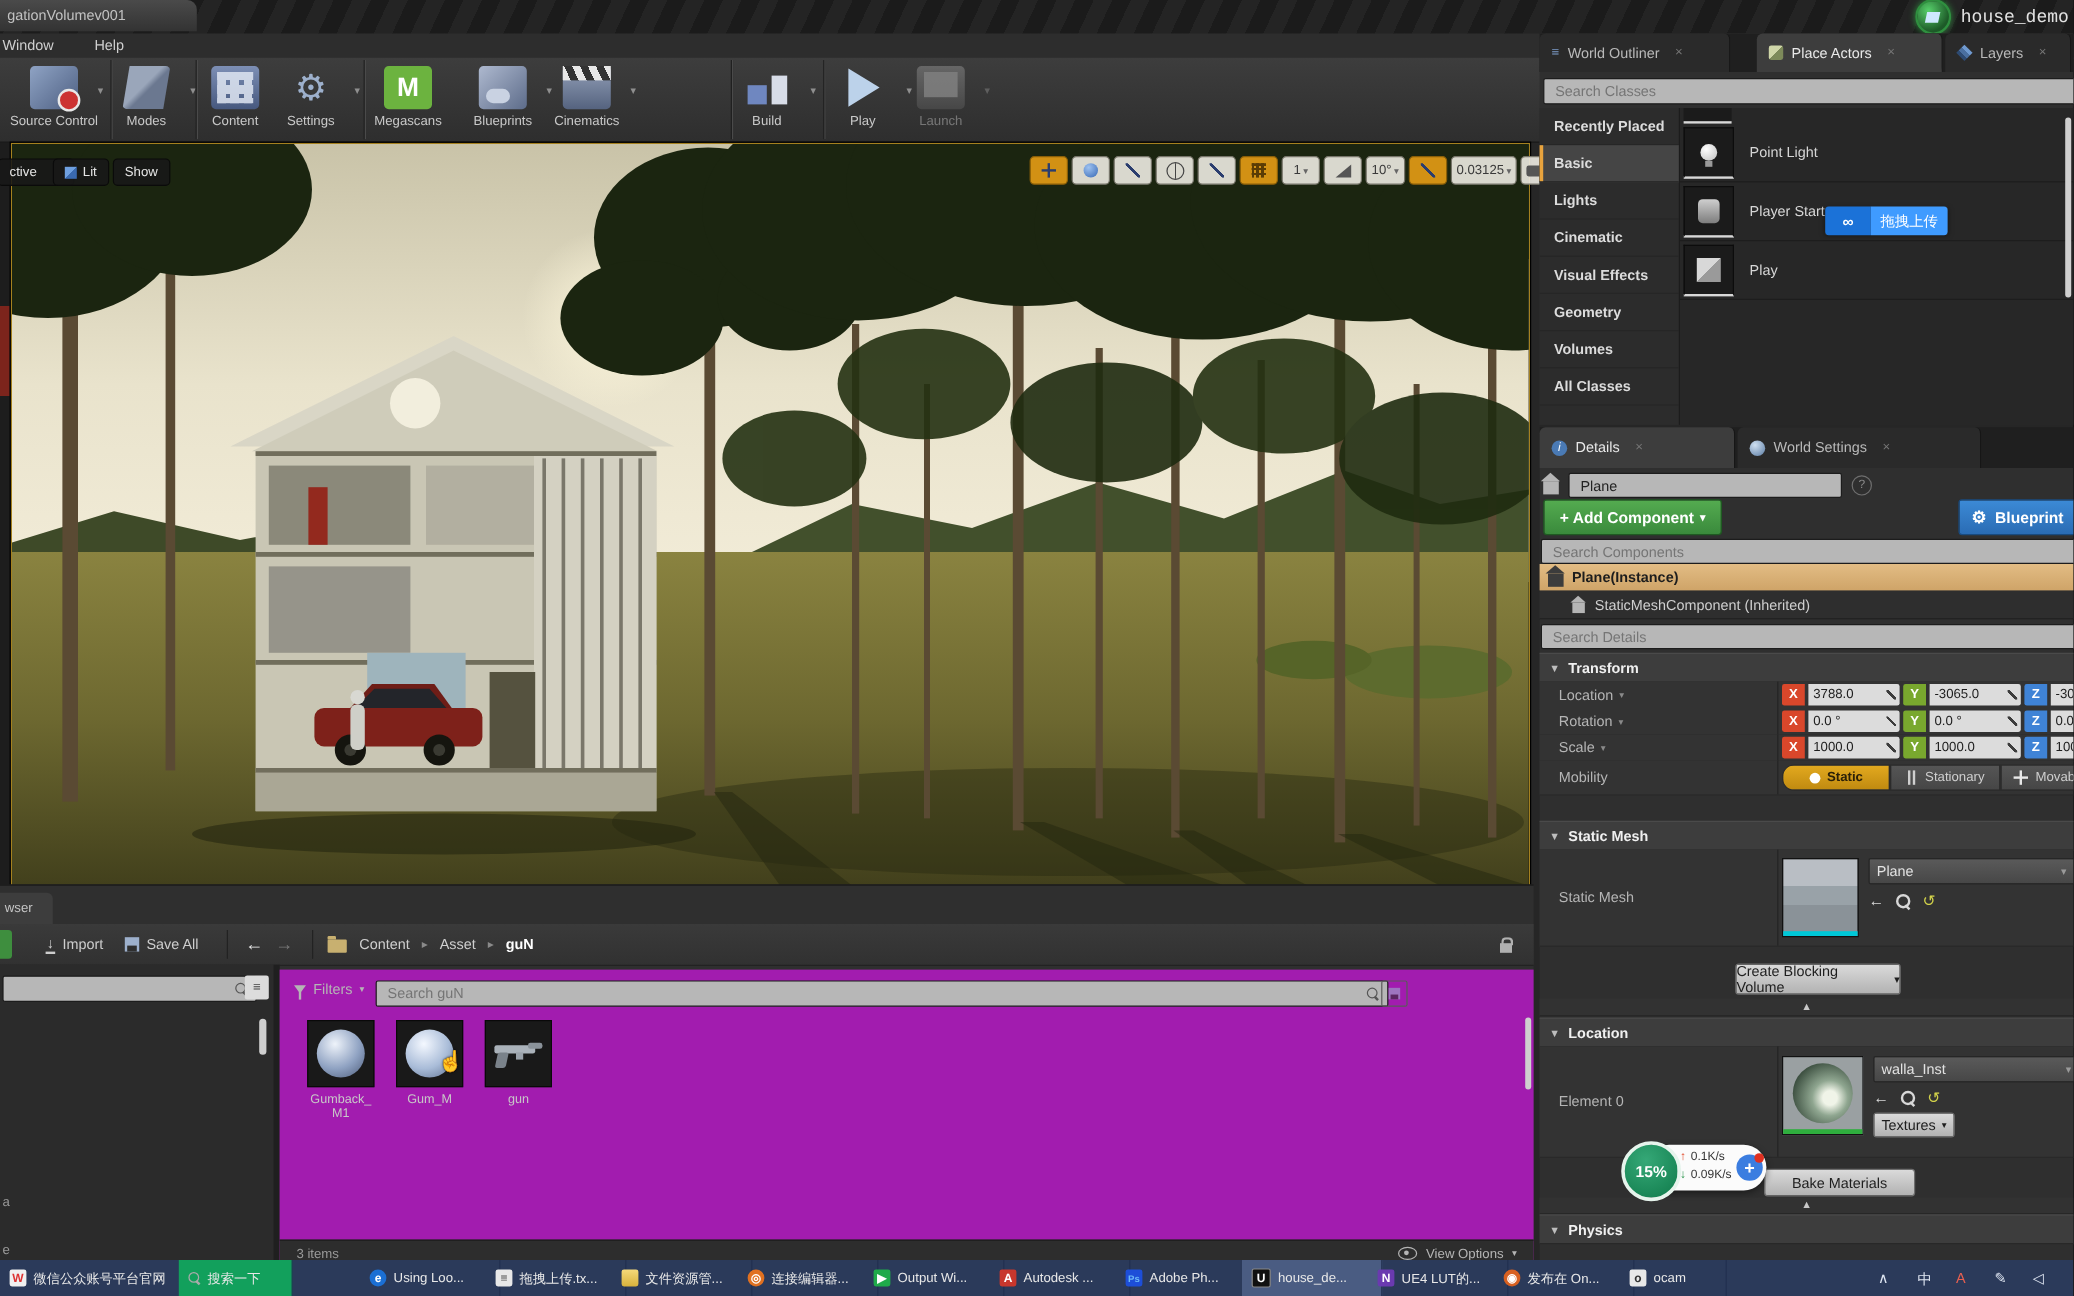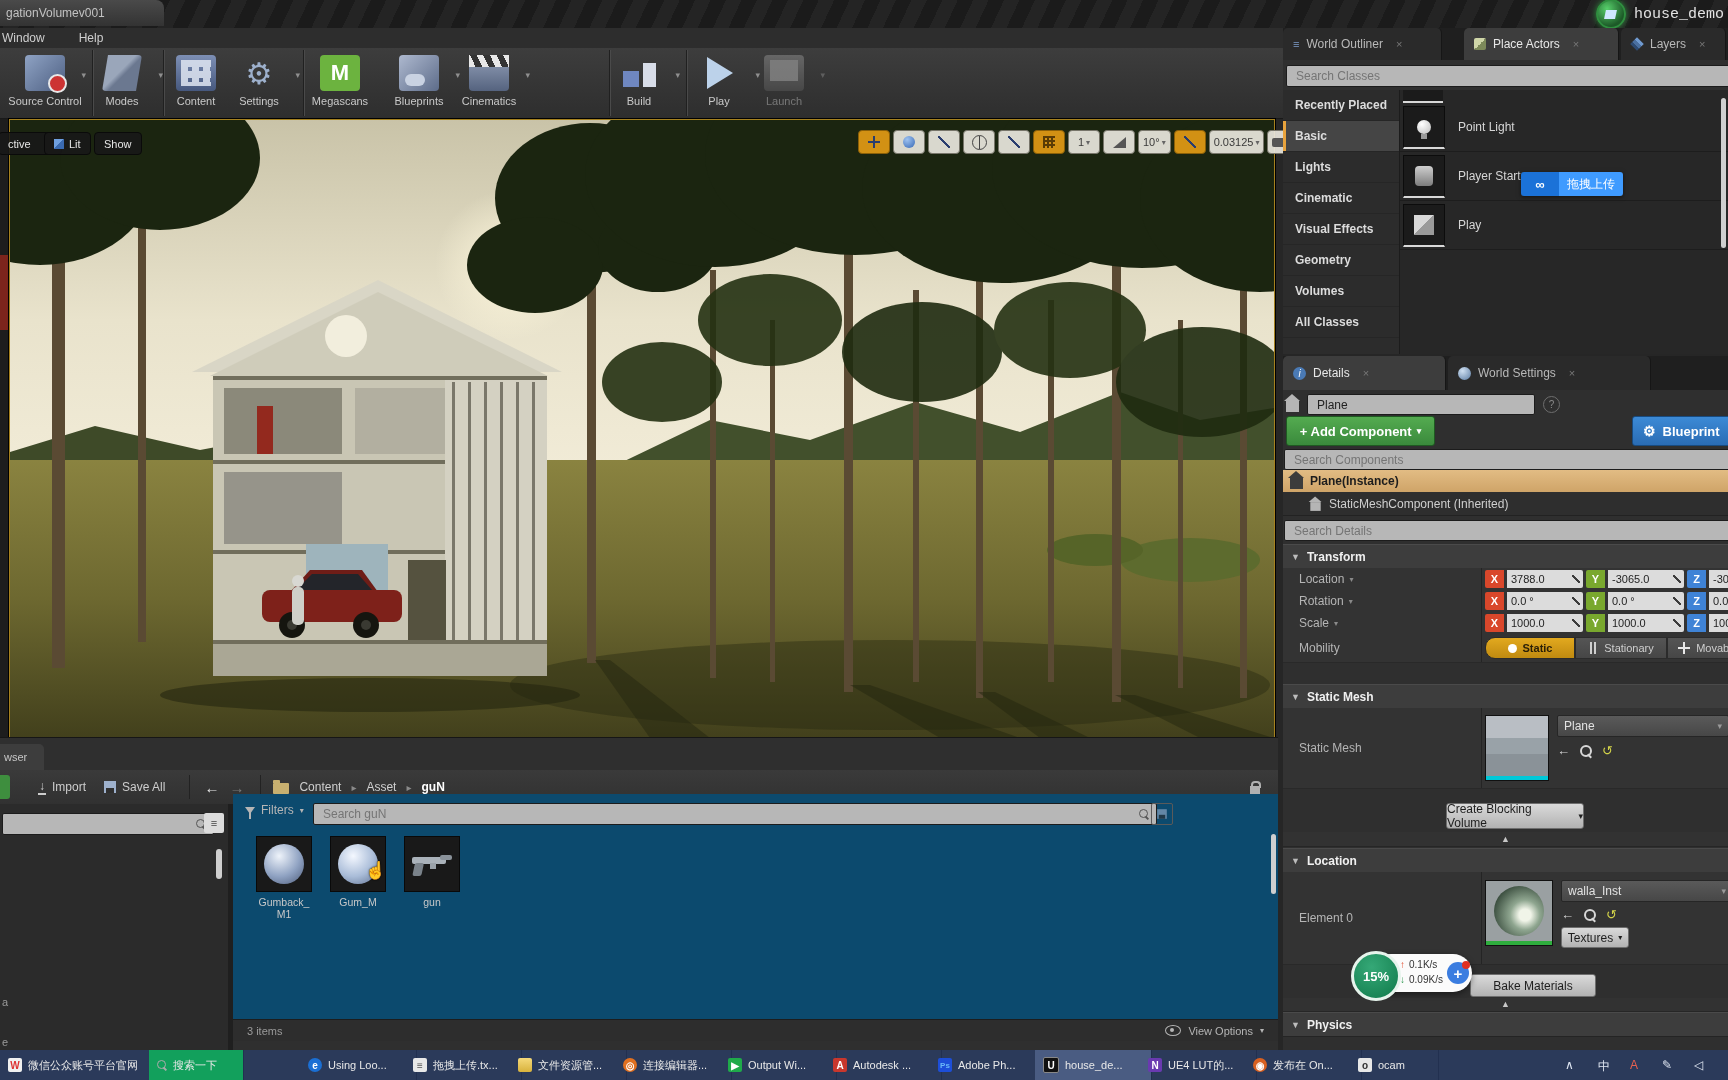--- a/index.html
+++ b/index.html
@@ -778,21 +778,21 @@
         <input style="">
         <span class="mag"></span>
       </div>
       <span style="position:absolute;left:204px;top:9px;width:20px;height:20px;background:#dcdcdc;border-radius:2px;display:flex;align-items:center;justify-content:center;color:#444;font-size:11px;">≡</span>
       <span style="position:absolute;left:2px;top:192px;color:#9a9a9a;font-size:11px;">a</span>
       <span style="position:absolute;left:2px;top:232px;color:#9a9a9a;font-size:11px;">e</span>
       <div class="scroll-v" style="position:absolute;left:216px;top:45px;width:6px;height:30px;"></div>
       <div style="position:absolute;left:2px;top:248px;width:202px;height:9px;background:#d0d0d0;border-radius:4px;"></div>
     </div>
 
-    <div class="abs" style="left:233px;top:56px;width:1045px;height:247px;background:#0c4a6e;">
+    <div class="abs" style="left:233px;top:70px;width:1045px;height:247px;background:#a21caf;">
       <div style="position:absolute;left:12px;top:9px;display:flex;align-items:center;gap:6px;color:#b5b5b5;font-size:12px;">
         <span class="funnel"></span>
         <span>Filters</span>
         <span style="font-size:8px;">▾</span>
       </div>
       <div class="searchpill" style="position:absolute;left:80px;top:9px;width:828px;height:20px;">
         <input placeholder="Search guN" style="">
         <span class="mag"></span>
       </div>
       <span style="position:absolute;left:918px;top:9px;width:20px;height:20px;border:1px solid #5a5a5a;border-radius:2px;display:flex;align-items:center;justify-content:center;">

